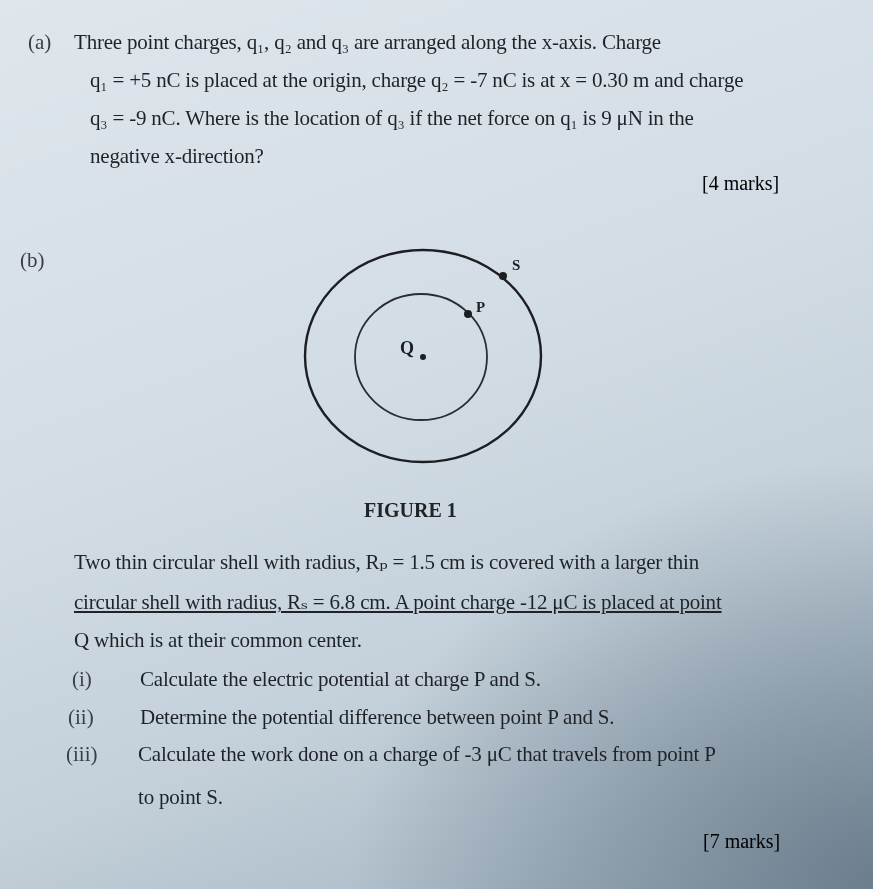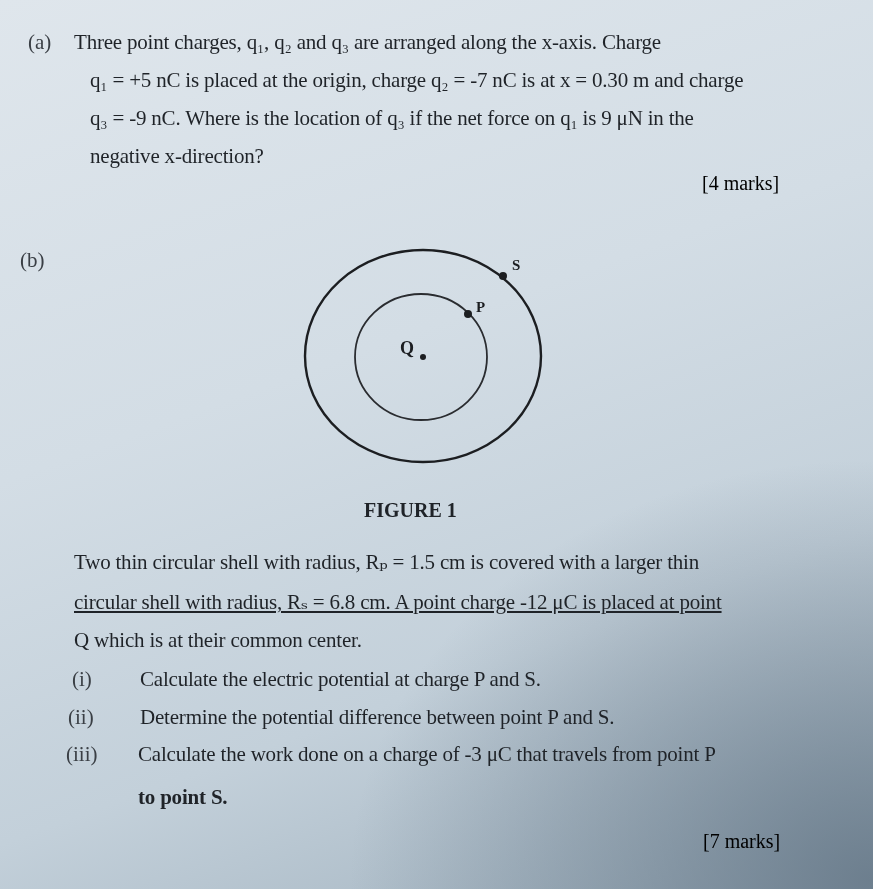--- a/index.html
+++ b/index.html
@@ -47,15 +47,15 @@
 <div class="abs t" style="left:74px; top:628px;">Q which is at their common center.</div>
 
 <div class="abs label" style="left:72px; top:667px;">(i)</div>
 <div class="abs t" style="left:140px; top:667px;">Calculate the electric potential at charge P and S.</div>
 
 <div class="abs label" style="left:68px; top:705px;">(ii)</div>
 <div class="abs t" style="left:140px; top:705px;">Determine the potential difference between point P and S.</div>
 
 <div class="abs label" style="left:66px; top:742px;font-family:Liberation Serif, serif;">(iii)</div>
 <div class="abs t" style="left:138px; top:742px;">Calculate the work done on a charge of -3 μC that travels from point P</div>
-<div class="abs t" style="left:138px; top:785px;font-weight:bold;">to point S.</div>
+<div class="abs t" style="left:138px; top:785px;">to point S.</div>
 
 <div class="abs marks" style="left:703px; top:830px;">[7 marks]</div>
 
 </body></html>

